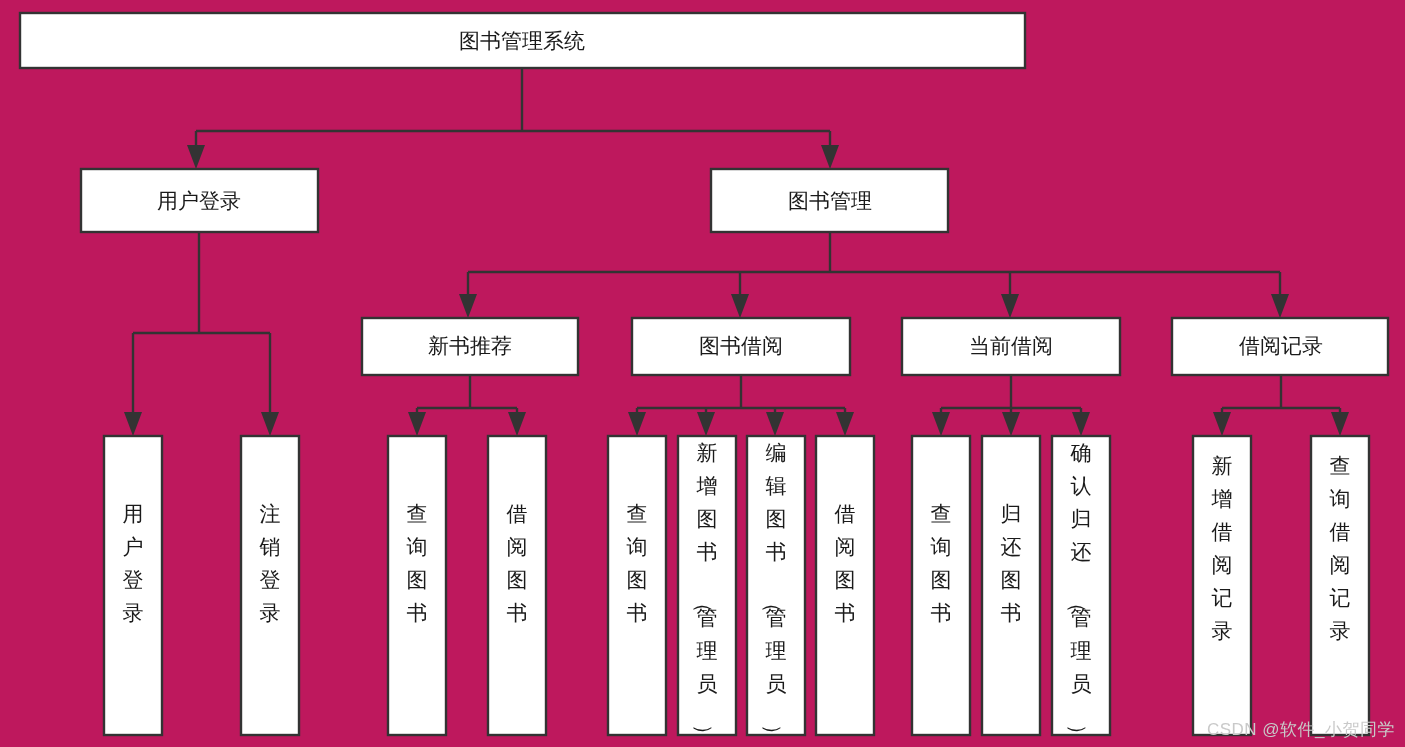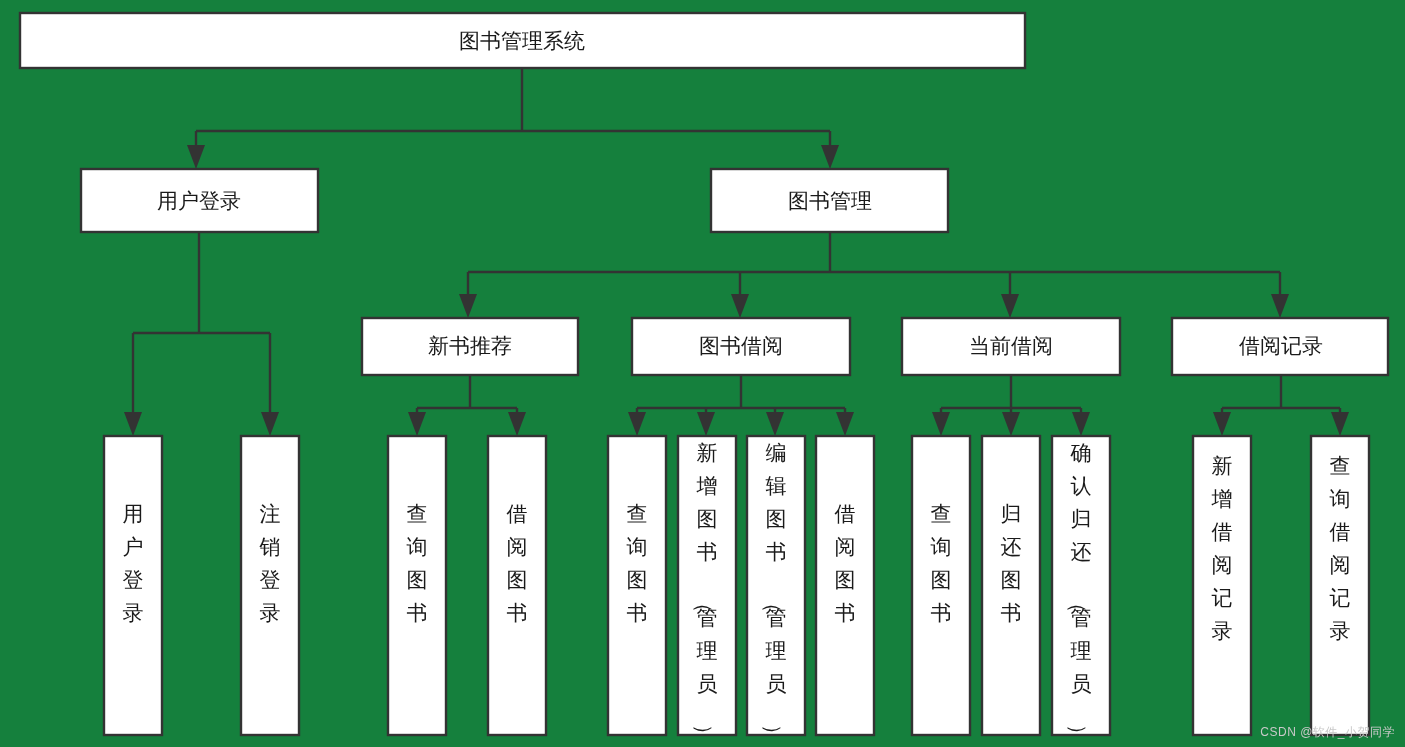--- a/index.html
+++ b/index.html
@@ -10,21 +10,21 @@
   body {
     width: 1405px;
     height: 747px;
     font-family: "Liberation Sans", "DejaVu Sans", sans-serif;
     overflow: hidden;
   }
   #diagram-root {
     position: relative;
     width: 1405px;
     height: 747px;
-    background: #15803d;
+    background: #be185d;
   }
   svg#flow-svg {
     position: absolute;
     left: 0;
     top: 0;
     width: 1405px;
     height: 747px;
   }
   .node-box {
     fill: #ffffff;
@@ -51,21 +51,21 @@
   }
   .arrow-head {
     fill: #333333;
     stroke: none;
   }
   .watermark {
     position: absolute;
     right: 10px;
     bottom: 6px;
     color: #c9c9c9;
-    font-size: 12px;
+    font-size: 17px;
     font-family: "Liberation Sans", "DejaVu Sans", sans-serif;
     letter-spacing: 0.5px;
     white-space: nowrap;
     user-select: none;
   }
 </style>
 </head>
 <body>
 
 <div id="diagram-root">

